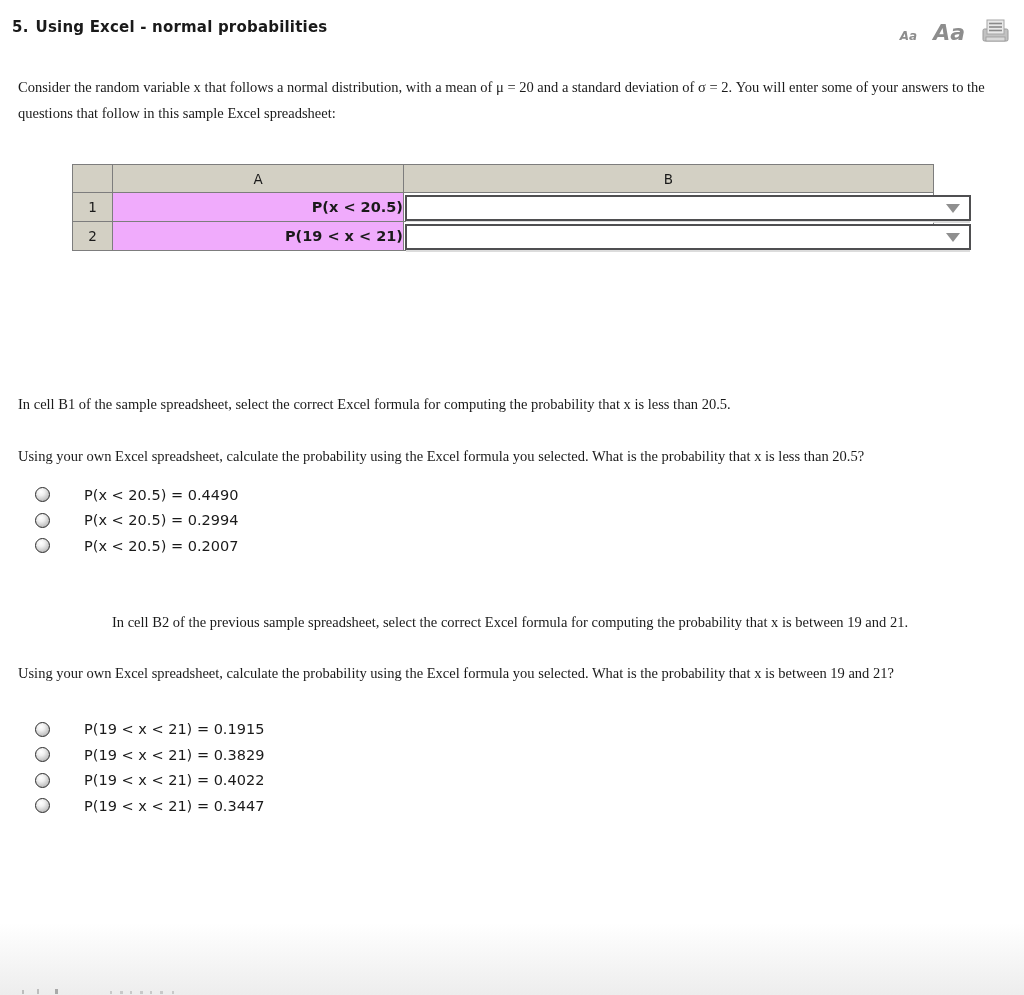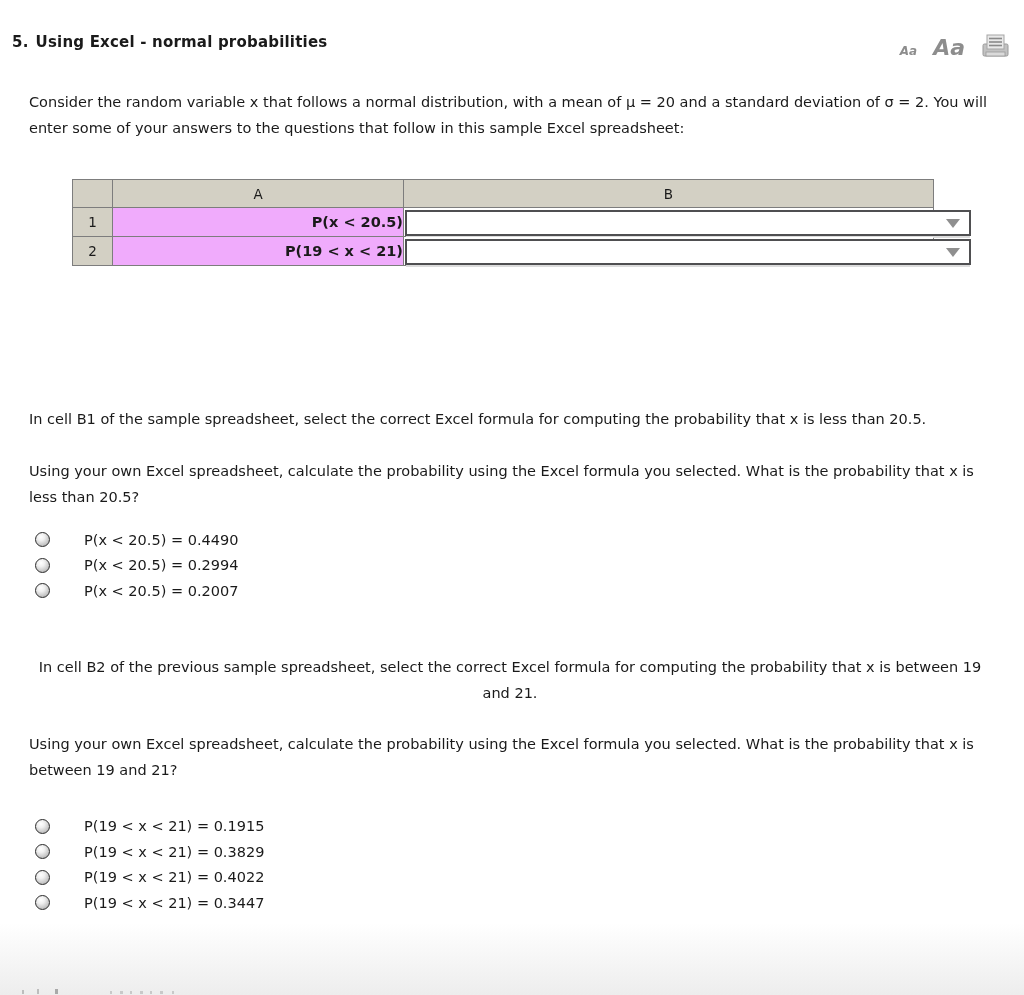--- a/index.html
+++ b/index.html
@@ -14,21 +14,21 @@
     height: 995px;
     background: #ffffff;
     overflow: hidden;
   }
 
   
   .header {
     display: flex;
     justify-content: space-between;
     align-items: flex-start;
-    padding: 33px 14px 0 12px;
+    padding: 18px 14px 0 12px;
   }
   .title {
     font-size: 15px;
     font-weight: bold;
     letter-spacing: 0.2px;
   }
   .title .qnum { margin-right: 7px; }
   .controls {
     display: flex;
     align-items: center;
@@ -51,21 +51,22 @@
     cursor: pointer;
     line-height: 1;
   }
   .printer { cursor: pointer; display: inline-block; }
 
   
   .para {
     padding: 0 16px 0 12px;
     font-size: 14.5px;
     line-height: 26px;
-    margin: 17px;
+    margin: 6px;
+    font-family: Liberation Serif, serif;
   }
   .intro      { margin-top: 26px; }
   .q1-select  { margin-top: 140px; }
   .q1-calc    { margin-top: 26px; }
   .q2-select  { margin-top: 50px; text-align: center; }
   .q2-calc    { margin-top: 25px; }
 
   
   .sheet-wrap { margin: 38px 0 0 72px; position: relative; }
   table.sheet {

